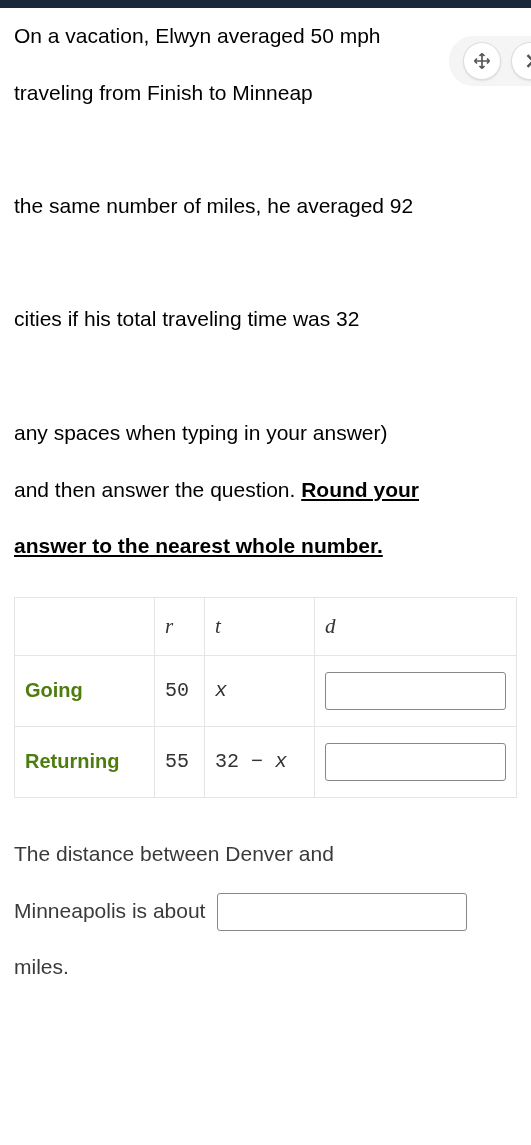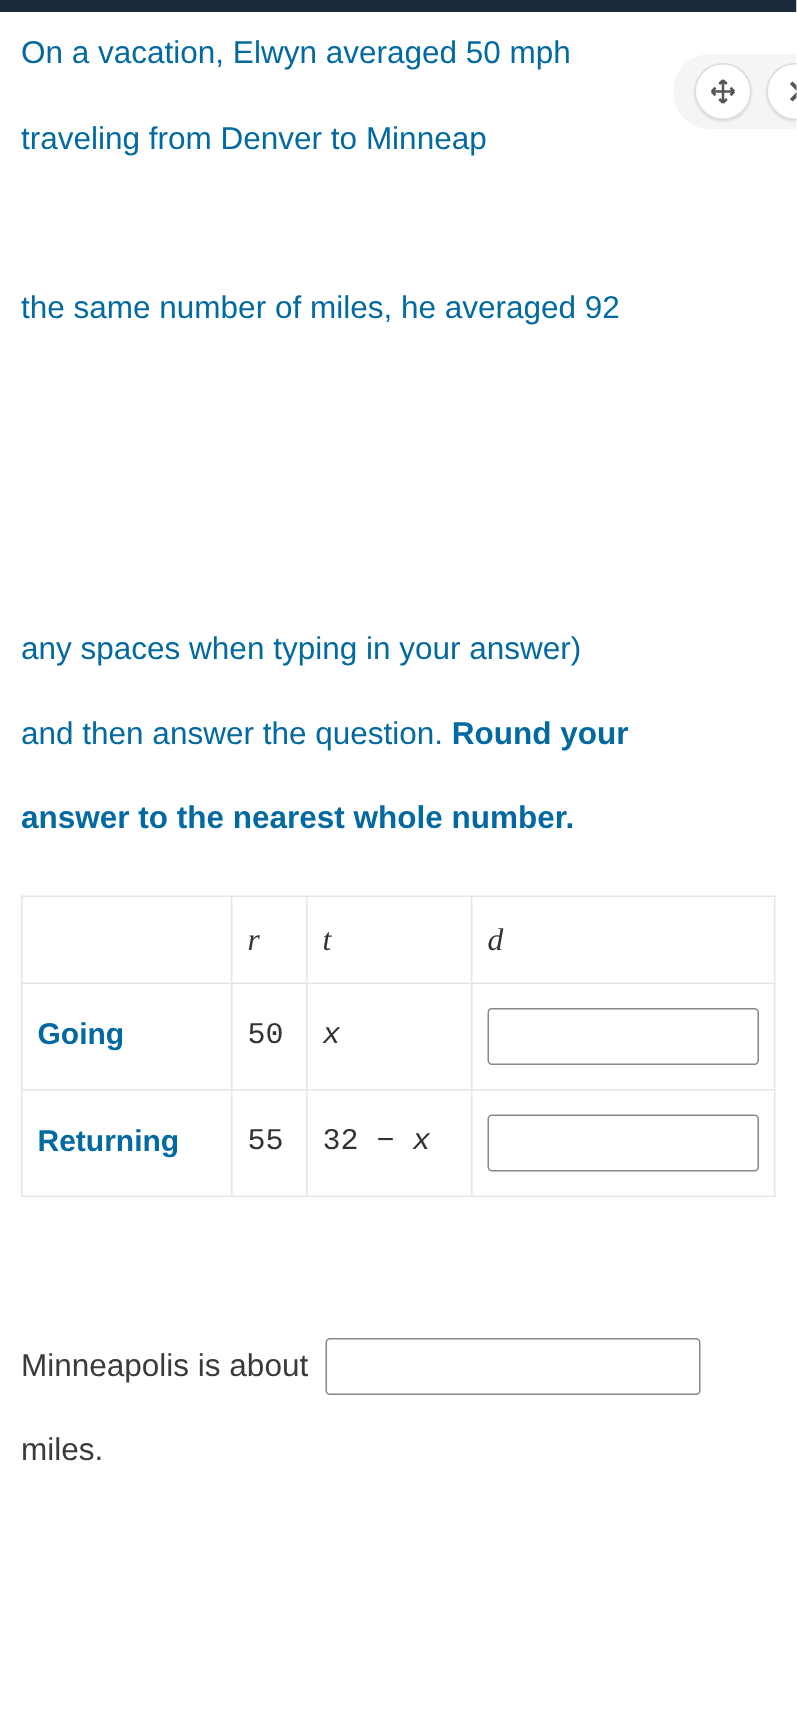--- a/index.html
+++ b/index.html
@@ -18,25 +18,26 @@
     .top-bar {
       background: #1a2a3a;
       height: 8px;
       width: 100%;
     }
     .content {
       padding: 0 14px 20px 14px;
     }
     .problem-text {
       line-height: 2.7;
-      color: #0369a1;
+      color: #000000;
       font-size: 21px;
     }
     .problem-text .bold {
       font-weight: bold;
+      text-decoration: underline;
     }
     .floating-controls {
       position: absolute;
       top: 36px;
       right: 0;
       display: flex;
       gap: 10px;
       align-items: center;
       background: #f5f5f5;
       padding: 6px 0 6px 14px;
@@ -74,21 +75,21 @@
       font-weight: normal;
       font-style: italic;
       font-family: 'Times New Roman', serif;
       font-size: 21px;
     }
     table.data-table th:first-child {
       font-style: normal;
     }
     table.data-table .row-label {
       font-weight: bold;
-      color: #0369a1;
+      color: #4d7c0f;
     }
     .math {
       font-family: Liberation Mono, monospace;
       font-size: 21px;
     }
     .math .var {
       font-style: italic;
     }
     input.text-input {
       height: 38px;
@@ -134,25 +135,25 @@
   <div class="ctrl-btn partial">
     <svg width="20" height="20" viewBox="0 0 24 24" fill="none" stroke="#555" stroke-width="3">
       <path d="M9 5 L16 12 L9 19"></path>
     </svg>
   </div>
 </div>
 
 <div class="content">
   <div class="problem-text">
     <span>On a vacation, Elwyn averaged 50 mph</span><br>
-    <span>traveling from Denver to Minneap</span><br>
+    <span>traveling from Finish to Minneap</span><br>
     <br>
     <span>the same number of miles, he averaged 92</span><br>
     <br>
-    <br>
+    <span>cities if his total traveling time was 32</span><br>
     <br>
     <span>any spaces when typing in your answer)</span><br>
     <span>and then answer the question. </span><span class="bold">Round your</span><br>
     <span class="bold">answer to the nearest whole number.</span>
   </div>
 
   <table class="data-table">
     <tbody>
         <tr>
       <th style="width:140px"></th>
@@ -173,18 +174,18 @@
       <td class="math">55</td>
       <td class="math"><span>32 </span><span>−</span><span class="var"> x</span></td>
       <td>
         <input type="text" class="text-input wide" value="" style="">
       </td>
     </tr>
   </tbody>
     </table>
 
   <div class="answer-line">
-    <br>
+    <span>The distance between Denver and</span><br>
     <span>Minneapolis is about</span>
     <input type="text" class="inline-input" style=""><br>
     <span>miles.</span>
   </div>
 </div>
 
 </body></html>

